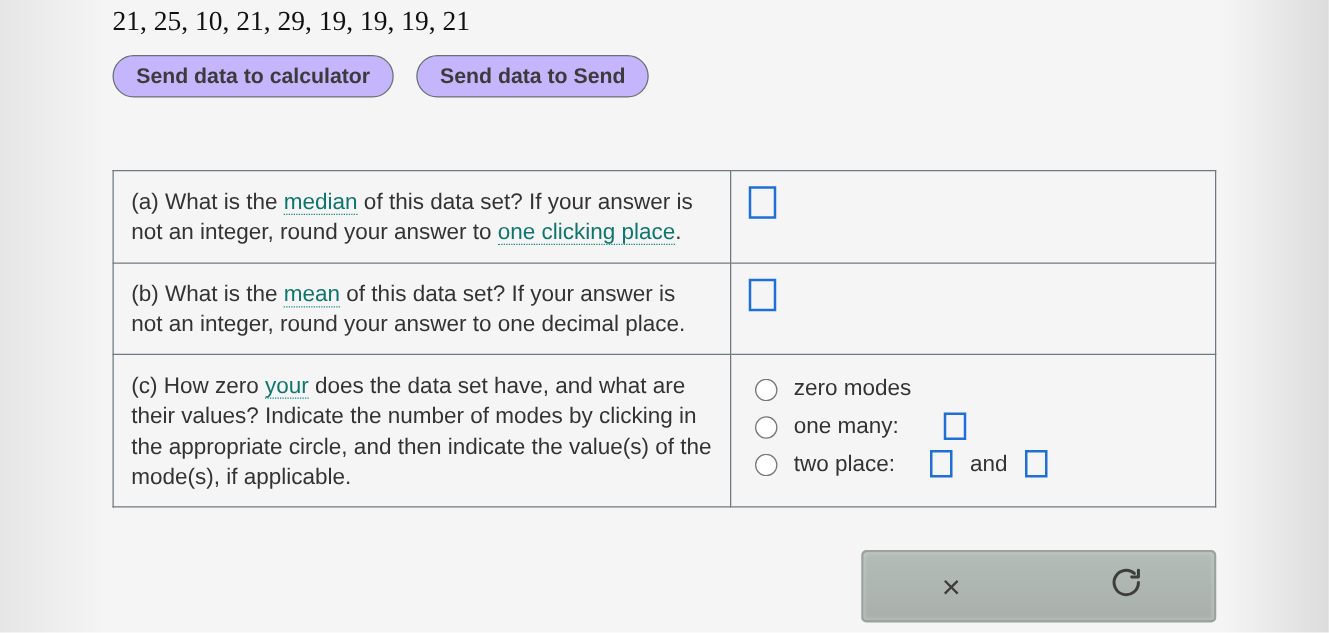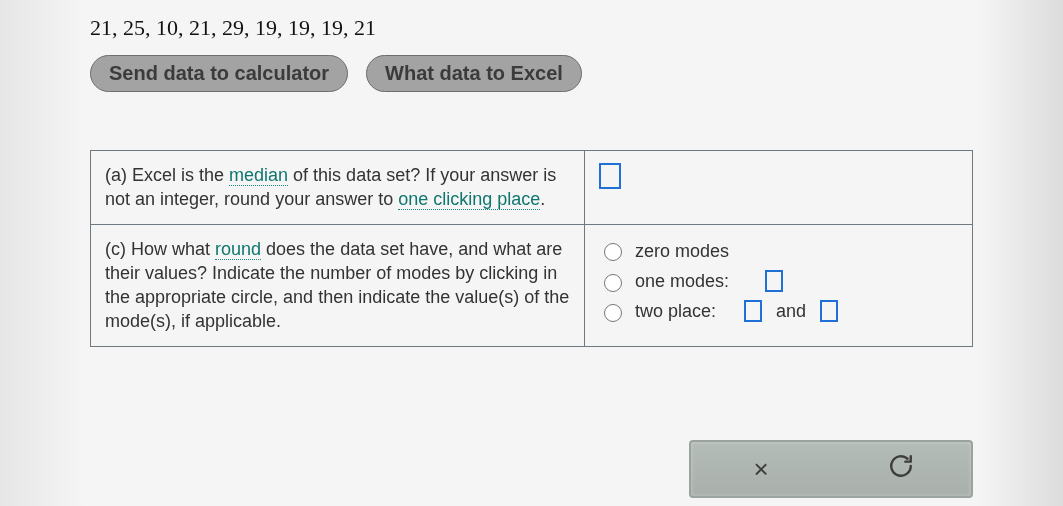--- a/index.html
+++ b/index.html
@@ -11,29 +11,29 @@
     width: 1063px;
     height: 506px;
     position: relative;
     color: #222;
   }
   .content { padding: 0 90px; }
   .dataset {
     font-family: "Times New Roman", Times, serif;
     font-size: 22px;
     color: #111;
-    margin-top: 15px;
+    margin-top: 4px;
   }
   .btn-row { margin-top: 14px; display: flex; gap: 18px; }
   .pill-btn {
     border: 1.5px solid #6a6f72;
-    background: #a3a3a3;
+    background: #c4b5fd;
     border-radius: 999px;
     padding: 6px 18px;
-    font-size: 20px;
+    font-size: 17px;
     font-weight: 700;
     color: #3b3b3b;
     cursor: pointer;
     font-family: Arial, Helvetica, sans-serif;
   }
   table.qt {
     width: 100%;
     border-collapse: collapse;
     margin-top: 58px;
     table-layout: fixed;
@@ -105,49 +105,57 @@
   .qpart { font-weight: 400; }
 </style>
 </head>
 <body>
 
 <div class="content">
   <div class="dataset">21, 25, 10, 21, 29, 19, 19, 19, 21</div>
 
   <div class="btn-row">
     <button class="pill-btn">Send data to calculator</button>
-    <button class="pill-btn">What data to Excel</button>
+    <button class="pill-btn">Send data to Send</button>
   </div>
 
   <table class="qt">
     <colgroup>
         <col class="qcol">
         <col class="acol">
       </colgroup>
     <tbody>
         <tr>
       <td>
-        <span class="qpart">(a) Excel is the </span><span class="term">median</span><span> of this data set? If your answer is not an integer, round your answer to </span><span class="term">one clicking place</span><span>.</span>
+        <span class="qpart">(a) What is the </span><span class="term">median</span><span> of this data set? If your answer is not an integer, round your answer to </span><span class="term">one clicking place</span><span>.</span>
       </td>
       <td>
         <span class="ans-box"></span>
       </td>
     </tr>
     <tr>
       <td>
-        <span>(c) How what </span><span class="term">round</span><span> does the data set have, and what are their values? Indicate the number of modes by clicking in the appropriate circle, and then indicate the value(s) of the mode(s), if applicable.</span>
+        <span>(b) What is the </span><span class="term">mean</span><span> of this data set? If your answer is not an integer, round your answer to one decimal place.</span>
+      </td>
+      <td>
+        <span class="ans-box"></span>
+      </td>
+    </tr>
+    <tr>
+      <td>
+        <span>(c) How zero </span><span class="term">your</span><span> does the data set have, and what are their values? Indicate the number of modes by clicking in the appropriate circle, and then indicate the value(s) of the mode(s), if applicable.</span>
       </td>
       <td style="padding-top:8px;padding-bottom:8px;">
         <label class="radio-row">
           <input type="radio" name="modes" style="">
           <span>zero modes</span>
         </label>
         <label class="radio-row">
           <input type="radio" name="modes" style="">
-          <span>one modes:</span>
+          <span>one many:</span>
           <span style="width:12px"></span>
           <span class="ans-small"></span>
         </label>
         <label class="radio-row">
           <input type="radio" name="modes" style="">
           <span>two place:</span>
           <span style="width:4px"></span>
           <span class="ans-small"></span>
           <span>and</span>
           <span class="ans-small"></span>

